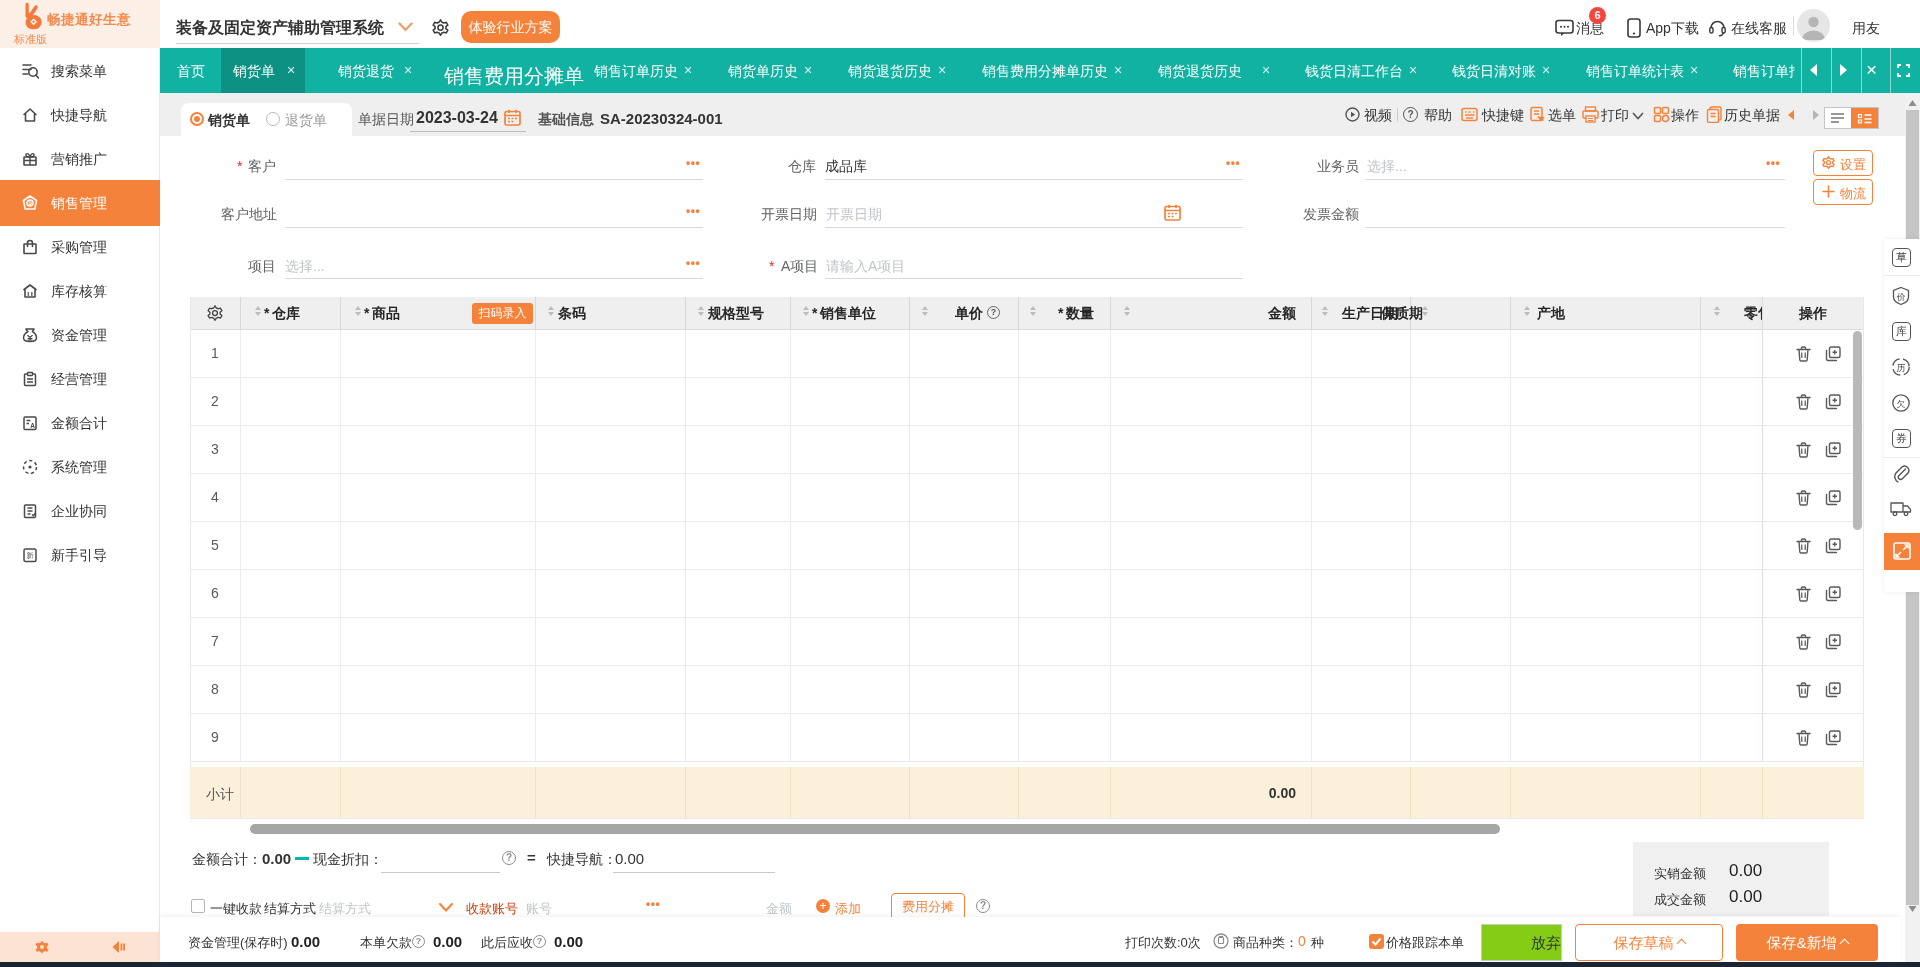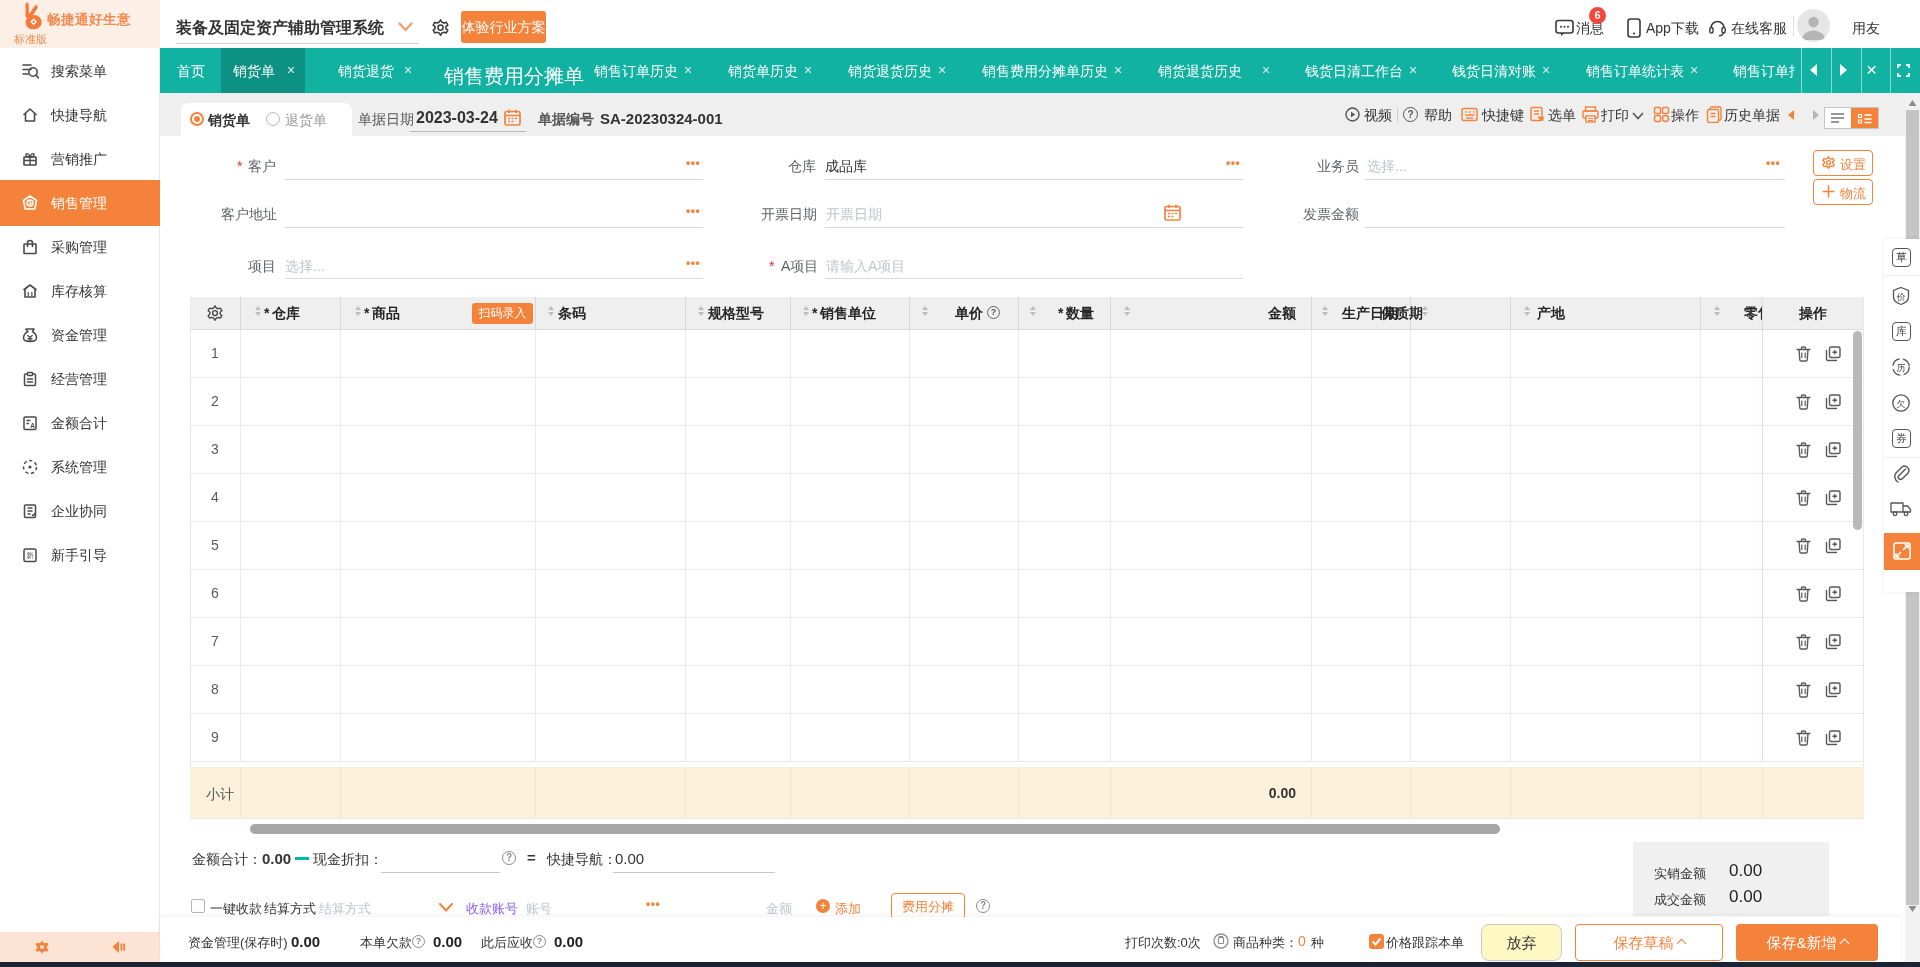--- a/index.html
+++ b/index.html
@@ -107,21 +107,21 @@
 <div class="ab" style="left:160px;top:0;width:1760px;height:48px;background:#fff"></div>
 <div class="ab" style="left:176px;top:18px;font-size:16px;font-weight:bold;color:#333">装备及固定资产辅助管理系统</div>
 <svg class="ab" style="left:398px;top:22px" width="15" height="10" viewBox="0 0 15 10">
     <path d="M1.5 1.5 L7.5 8 L13.5 1.5" stroke="#f59a62" stroke-width="2.2" fill="none" stroke-linecap="round"></path>
   </svg>
 <div class="ul" style="left:176px;top:43px;width:243px;background:#d0d0d0"></div>
 <svg class="ab" style="left:432px;top:19px" width="17" height="17" viewBox="0 0 17 17">
     <path d="M8.5 1 L9.9 3.2 a5.8 5.8 0 0 1 1.9 0.8 L14.3 3.4 L15.8 6 L13.9 7.6 a5.8 5.8 0 0 1 0 2 L15.8 11.2 L14.3 13.8 L11.8 13.2 a5.8 5.8 0 0 1 -1.9 0.8 L8.5 16.2 L7.1 14 a5.8 5.8 0 0 1 -1.9 -0.8 L2.7 13.8 L1.2 11.2 L3.1 9.6 a5.8 5.8 0 0 1 0 -2 L1.2 6 L2.7 3.4 L5.2 4 a5.8 5.8 0 0 1 1.9 -0.8 Z" fill="none" stroke="#3a3a3a" stroke-width="1.5"></path>
     <circle cx="8.5" cy="8.6" r="2.6" fill="none" stroke="#3a3a3a" stroke-width="1.5"></circle>
   </svg>
-<div class="ab" style="left:461px;top:11px;width:85px;height:32px;background:#f5823b;border-radius:3px;color:#fff;font-size:14px;text-align:center;line-height:32px">体验行业方案</div>
+<div class="ab" style="left:461px;top:11px;width:99px;height:32px;background:#f5823b;border-radius:10px;color:#fff;font-size:14px;text-align:center;line-height:32px">体验行业方案</div>
 <svg class="ab" style="left:1555px;top:19px" width="20" height="18" viewBox="0 0 20 18">
     <rect x="1" y="1.5" width="17" height="12.5" rx="2.5" stroke="#3a3a3a" stroke-width="1.6" fill="none"></rect>
     <path d="M6 14 L6 17 L9.5 14" fill="#3a3a3a"></path>
     <circle cx="6" cy="7.8" r="1" fill="#3a3a3a"></circle>
     <circle cx="9.5" cy="7.8" r="1" fill="#3a3a3a"></circle>
     <circle cx="13" cy="7.8" r="1" fill="#3a3a3a"></circle>
   </svg>
 <div class="ab" style="left:1576px;top:20px;font-size:14px;color:#333">消息</div>
 <div class="ab" style="left:1589px;top:7px;width:17px;height:17px;background:#f5453d;border-radius:50%;color:#fff;font-size:11px;text-align:center;line-height:17px;font-weight:bold">6</div>
 <svg class="ab" style="left:1627px;top:18px" width="14" height="20" viewBox="0 0 14 20">
@@ -193,21 +193,21 @@
 <div class="ab" style="left:285px;top:112px;font-size:14px;color:#999">退货单</div>
 <div class="ab" style="left:358px;top:111px;font-size:14px;color:#555;font-weight:normal">单据日期</div>
 <div class="ab" style="left:416px;top:109px;font-size:16px;color:#333;font-weight:bold">2023-03-24</div>
 <svg class="ab" style="left:504px;top:109px" width="17" height="17" viewBox="0 0 17 17">
     <rect x="1" y="2.5" width="15" height="13.5" rx="1.5" stroke="#f5823b" stroke-width="1.7" fill="none"></rect>
     <path d="M1 6.5 h15" stroke="#f5823b" stroke-width="1.5"></path>
     <path d="M5 0.8 V4 M12 0.8 V4" stroke="#f5823b" stroke-width="1.7"></path>
     <path d="M4 9.5 h2 M7.5 9.5 h2 M11 9.5 h2 M4 12.5 h2 M7.5 12.5 h2" stroke="#f5823b" stroke-width="1.4"></path>
   </svg>
 <div class="ul" style="left:410px;top:131px;width:116px;background:#bbb"></div>
-<div class="ab" style="left:538px;top:111px;font-size:14px;color:#555;font-weight:bold">单据编号</div>
+<div class="ab" style="left:538px;top:111px;font-size:14px;color:#555;font-weight:bold">基础信息</div>
 <div class="ab" style="left:600px;top:110px;font-size:15px;color:#333;font-weight:bold">SA-20230324-001</div>
 <svg class="ab" style="left:1345px;top:107px" width="15" height="15" viewBox="0 0 15 15">
     <circle cx="7.5" cy="7.5" r="6.5" stroke="#555" stroke-width="1.4" fill="none"></circle>
     <path d="M6 4.8 L10.2 7.5 L6 10.2 Z" fill="#555"></path>
   </svg>
 <div class="ab" style="left:1364px;top:107px;font-size:14px;color:#333">视频</div>
 <div class="ab" style="left:1397px;top:108px;width:1px;height:14px;background:#ccc"></div>
 <div class="ab" style="left:1403px;top:107px;width:15px;height:15px;border:1.4px solid #555;border-radius:50%;color:#555;font-size:10px;text-align:center;line-height:13px;font-weight:bold">?</div>
 <div class="ab" style="left:1424px;top:107px;font-size:14px;color:#333">帮助</div>
 <svg class="ab" style="left:1461px;top:106px" width="17" height="17" viewBox="0 0 17 17">
@@ -538,21 +538,21 @@
 <div class="ab" style="left:615px;top:850px;font-size:15px;color:#333">0.00</div>
 <div class="ul" style="left:613px;top:872px;width:162px;background:#c9c9c9"></div>
 <div class="ab" style="left:191px;top:899px;width:14px;height:14px;border:1px solid #b5b5b5;border-radius:2px;background:#fff"></div>
 <div class="ab" style="left:210px;top:900px;font-size:13px;color:#333">一键收款</div>
 <div class="ab" style="left:264px;top:900px;font-size:13px;color:#333">结算方式</div>
 <div class="ab" style="left:319px;top:900px;font-size:13px;color:#c0c4cc">结算方式</div>
 <svg class="ab" style="left:439px;top:903px" width="14" height="9" viewBox="0 0 14 9">
     <path d="M1 1 L7 7.5 L13 1" stroke="#f5823b" stroke-width="2" fill="none" stroke-linecap="round"></path>
   </svg>
 <div class="ul" style="left:319px;top:918px;width:136px;background:#e0e0e0"></div>
-<div class="ab" style="left:466px;top:900px;font-size:13px;color:#8b5cf6">收款账号</div>
+<div class="ab" style="left:466px;top:900px;font-size:13px;color:#c2410c">收款账号</div>
 <div class="ab" style="left:526px;top:900px;font-size:13px;color:#c0c4cc">账号</div>
 <div class="dots" style="left:646px;top:897px">•••</div>
 <div class="ul" style="left:522px;top:918px;width:139px;background:#e0e0e0"></div>
 <div class="ab" style="left:766px;top:900px;font-size:13px;color:#c0c4cc">金额</div>
 <div class="ab" style="left:816px;top:899px;width:14px;height:14px;background:#f5823b;border-radius:50%;color:#fff;font-size:12px;text-align:center;line-height:14px">+</div>
 <div class="ab" style="left:835px;top:900px;font-size:13px;color:#f5823b">添加</div>
 <div class="obtn" style="left:891px;top:893px;width:74px;height:27px;font-size:13px;line-height:25px">费用分摊</div>
 <div class="ab" style="left:976px;top:899px;width:14px;height:14px;border:1.2px solid #8c8c8c;border-radius:50%;color:#8c8c8c;font-size:10px;text-align:center;line-height:12.5px;font-weight:bold">?</div>
 <div class="ab" style="left:1633px;top:842px;width:196px;height:74px;background:#f0f0f0"></div>
 <div class="ab" style="left:1654px;top:865px;font-size:13px;color:#333">实销金额</div>
@@ -574,21 +574,21 @@
     <rect x="5.5" y="4.5" width="5" height="6" rx="0.8" stroke="#8c8c8c" stroke-width="1.2" fill="none"></rect>
     <path d="M6.5 4.5 V3.5 h3 V4.5" stroke="#8c8c8c" stroke-width="1.2" fill="none"></path>
   </svg>
 <div class="ab" style="left:1233px;top:934px;font-size:13px;color:#333">商品种类：</div>
 <div class="ab" style="left:1298px;top:933px;font-size:14px;color:#f5823b">0</div>
 <div class="ab" style="left:1311px;top:934px;font-size:13px;color:#333">种</div>
 <div class="ab" style="left:1369px;top:934px;width:15px;height:15px;background:#f5823b;border-radius:3px"><svg width="15" height="15" viewBox="0 0 15 15">
       <path d="M3.5 7.5 L6.5 10.5 L11.5 4.5" stroke="#fff" stroke-width="2" fill="none"></path>
     </svg></div>
 <div class="ab" style="left:1386px;top:934px;font-size:13px;color:#333">价格跟踪本单</div>
-<div class="ab" style="left:1481px;top:924px;width:81px;height:37px;background:#fef9c3;border:1px solid #c9c9c9;border-radius:8px;text-align:center;line-height:35px;font-size:15px;color:#333">放弃</div>
+<div class="ab" style="left:1481px;top:924px;width:81px;height:37px;background:#84cc16;border:1px solid #c9c9c9;border-radius:0;text-align:right;line-height:35px;font-size:15px;color:#333">放弃</div>
 <div class="ab" style="left:1575px;top:924px;width:148px;height:37px;background:#fff;border:1px solid #f5823b;border-radius:4px;text-align:center;line-height:35px;font-size:15px;color:#f5823b">保存草稿 <span class="chv"></span></div>
 <div class="ab" style="left:1736px;top:924px;width:142px;height:37px;background:#f5823b;border-radius:4px;text-align:center;line-height:37px;font-size:15px;color:#fff">保存&amp;新增 <span class="chv"></span></div>
 <div class="ab" style="left:0;top:962px;width:1920px;height:5px;background:#1b2433"></div>
 <div class="ab" style="left:1905px;top:93px;width:15px;height:869px;background:#f1f1f1"></div>
 <svg class="ab" style="left:1908px;top:99px" width="9" height="8" viewBox="0 0 9 8">
     <path d="M4.5 1 L8.5 7 L0.5 7 Z" fill="#8c8c8c"></path>
   </svg>
 <svg class="ab" style="left:1908px;top:905px" width="9" height="8" viewBox="0 0 9 8">
     <path d="M4.5 7 L0.5 1 L8.5 1 Z" fill="#8c8c8c"></path>
   </svg>

